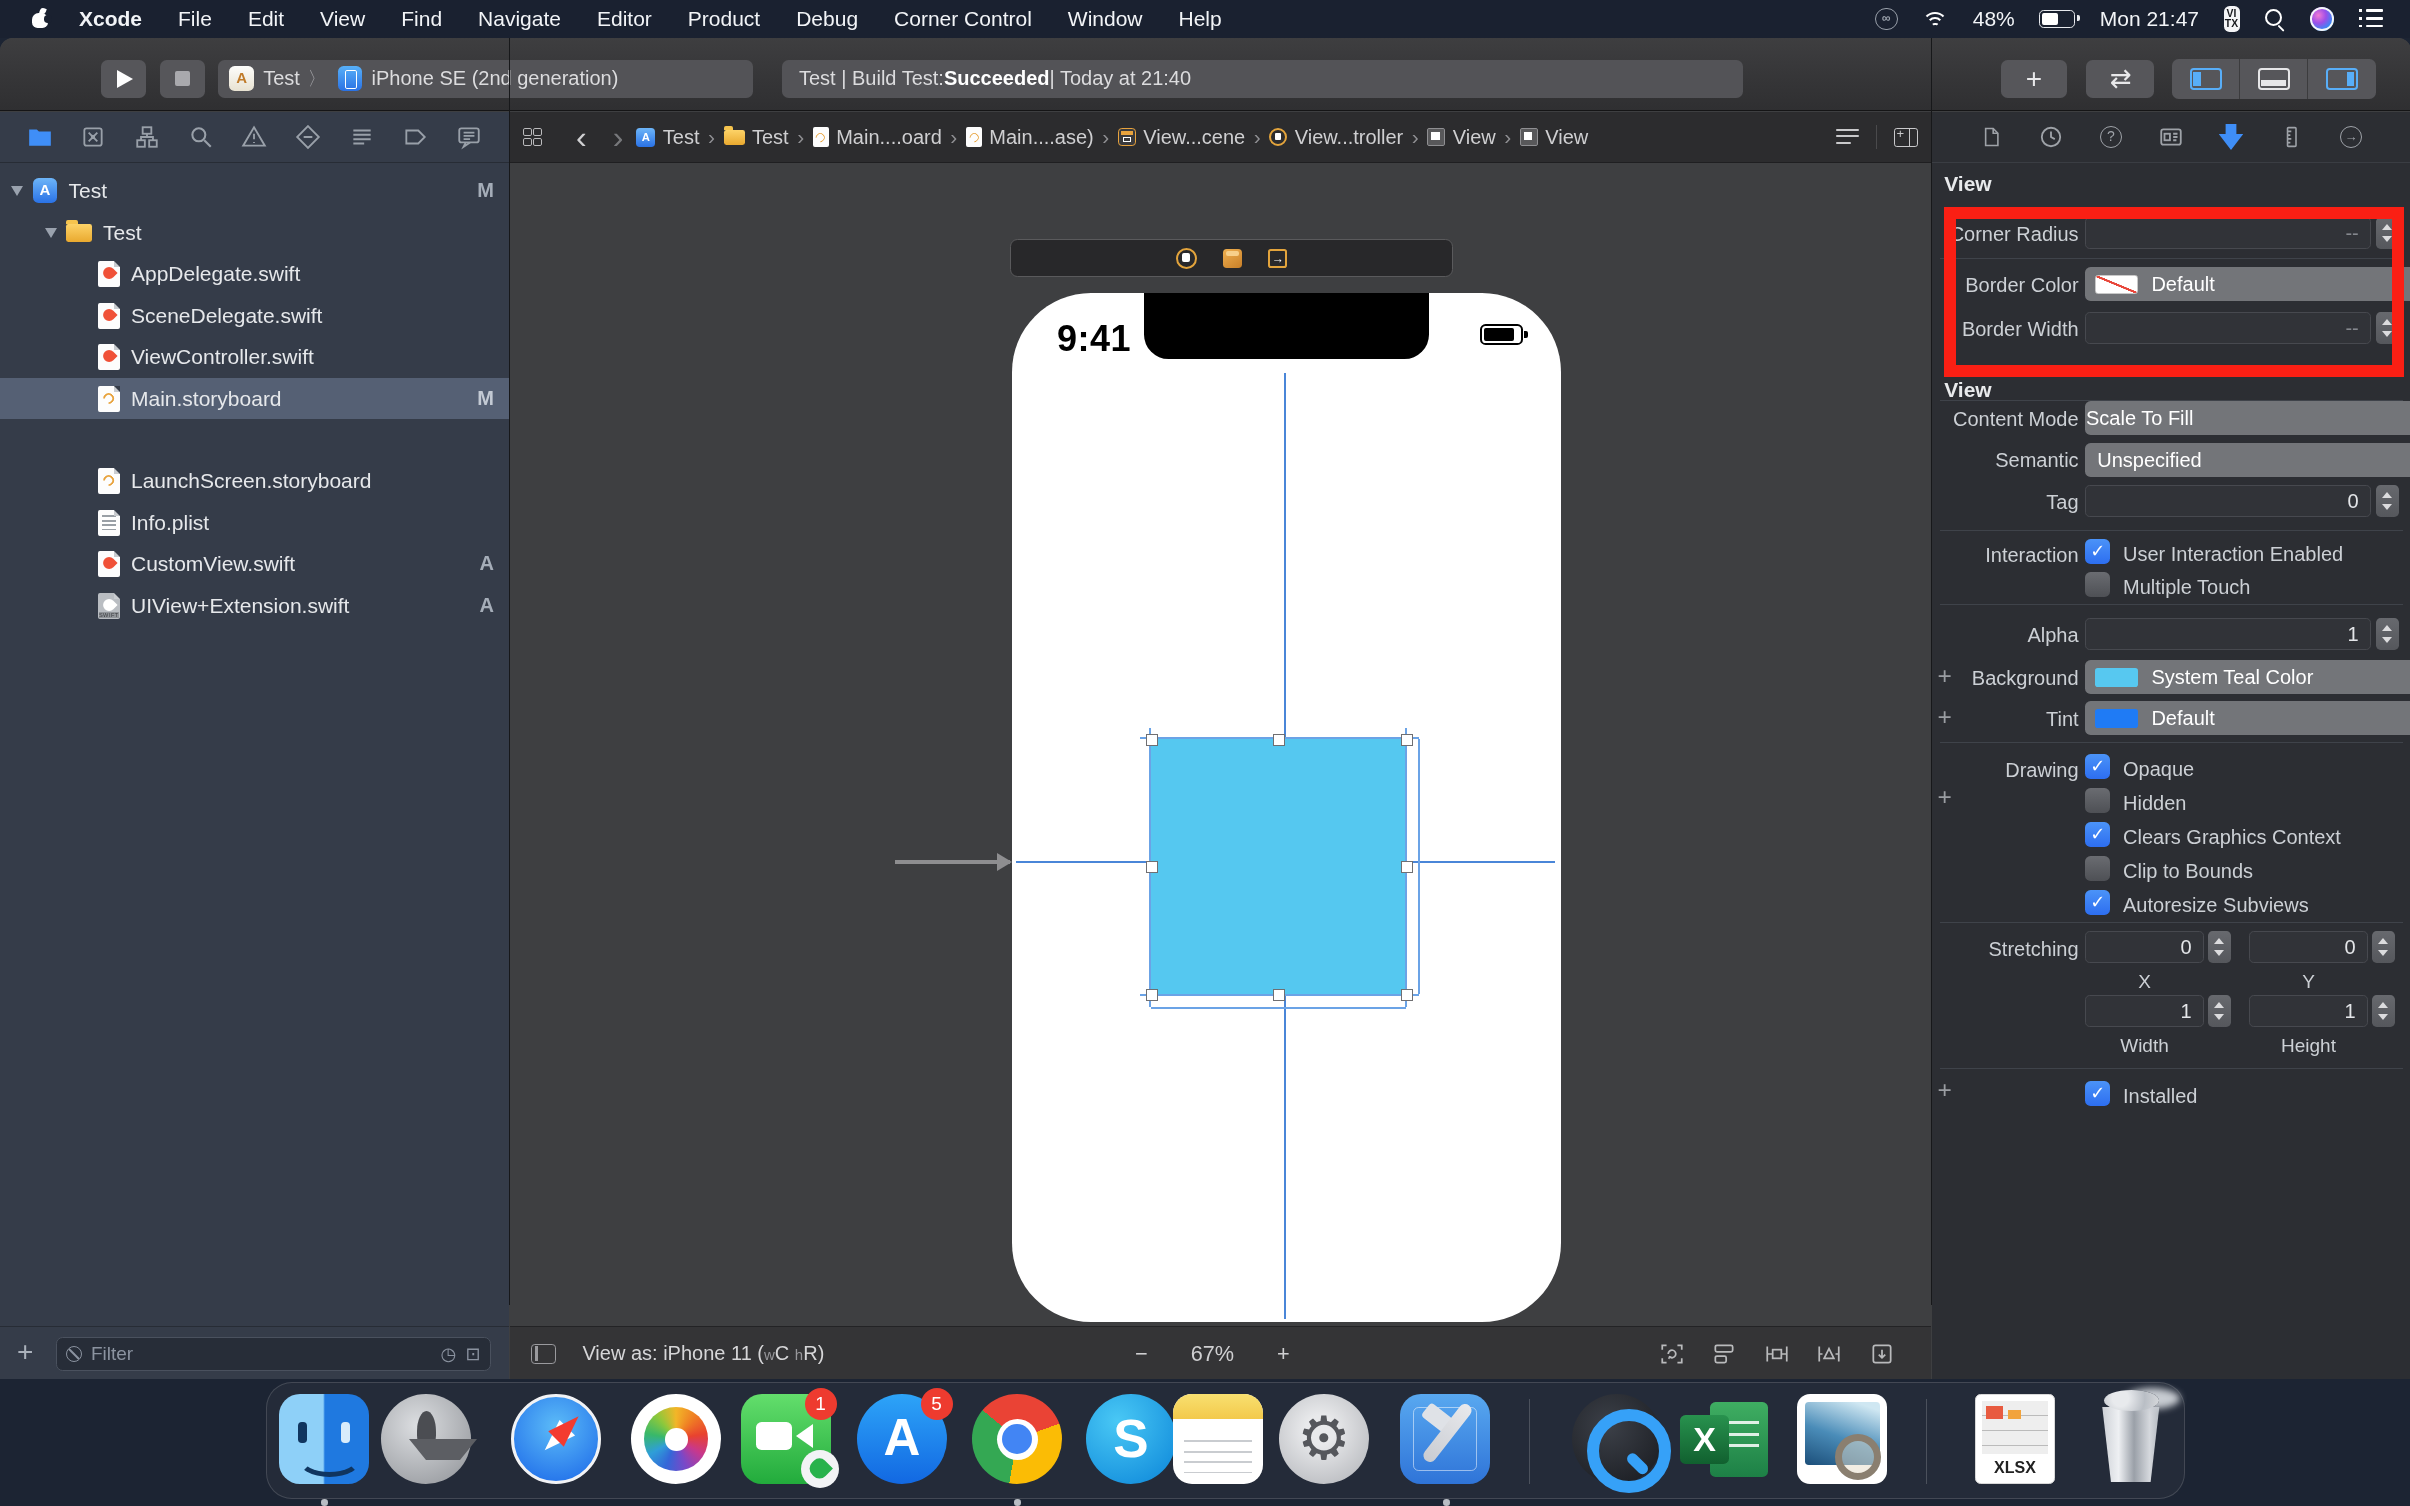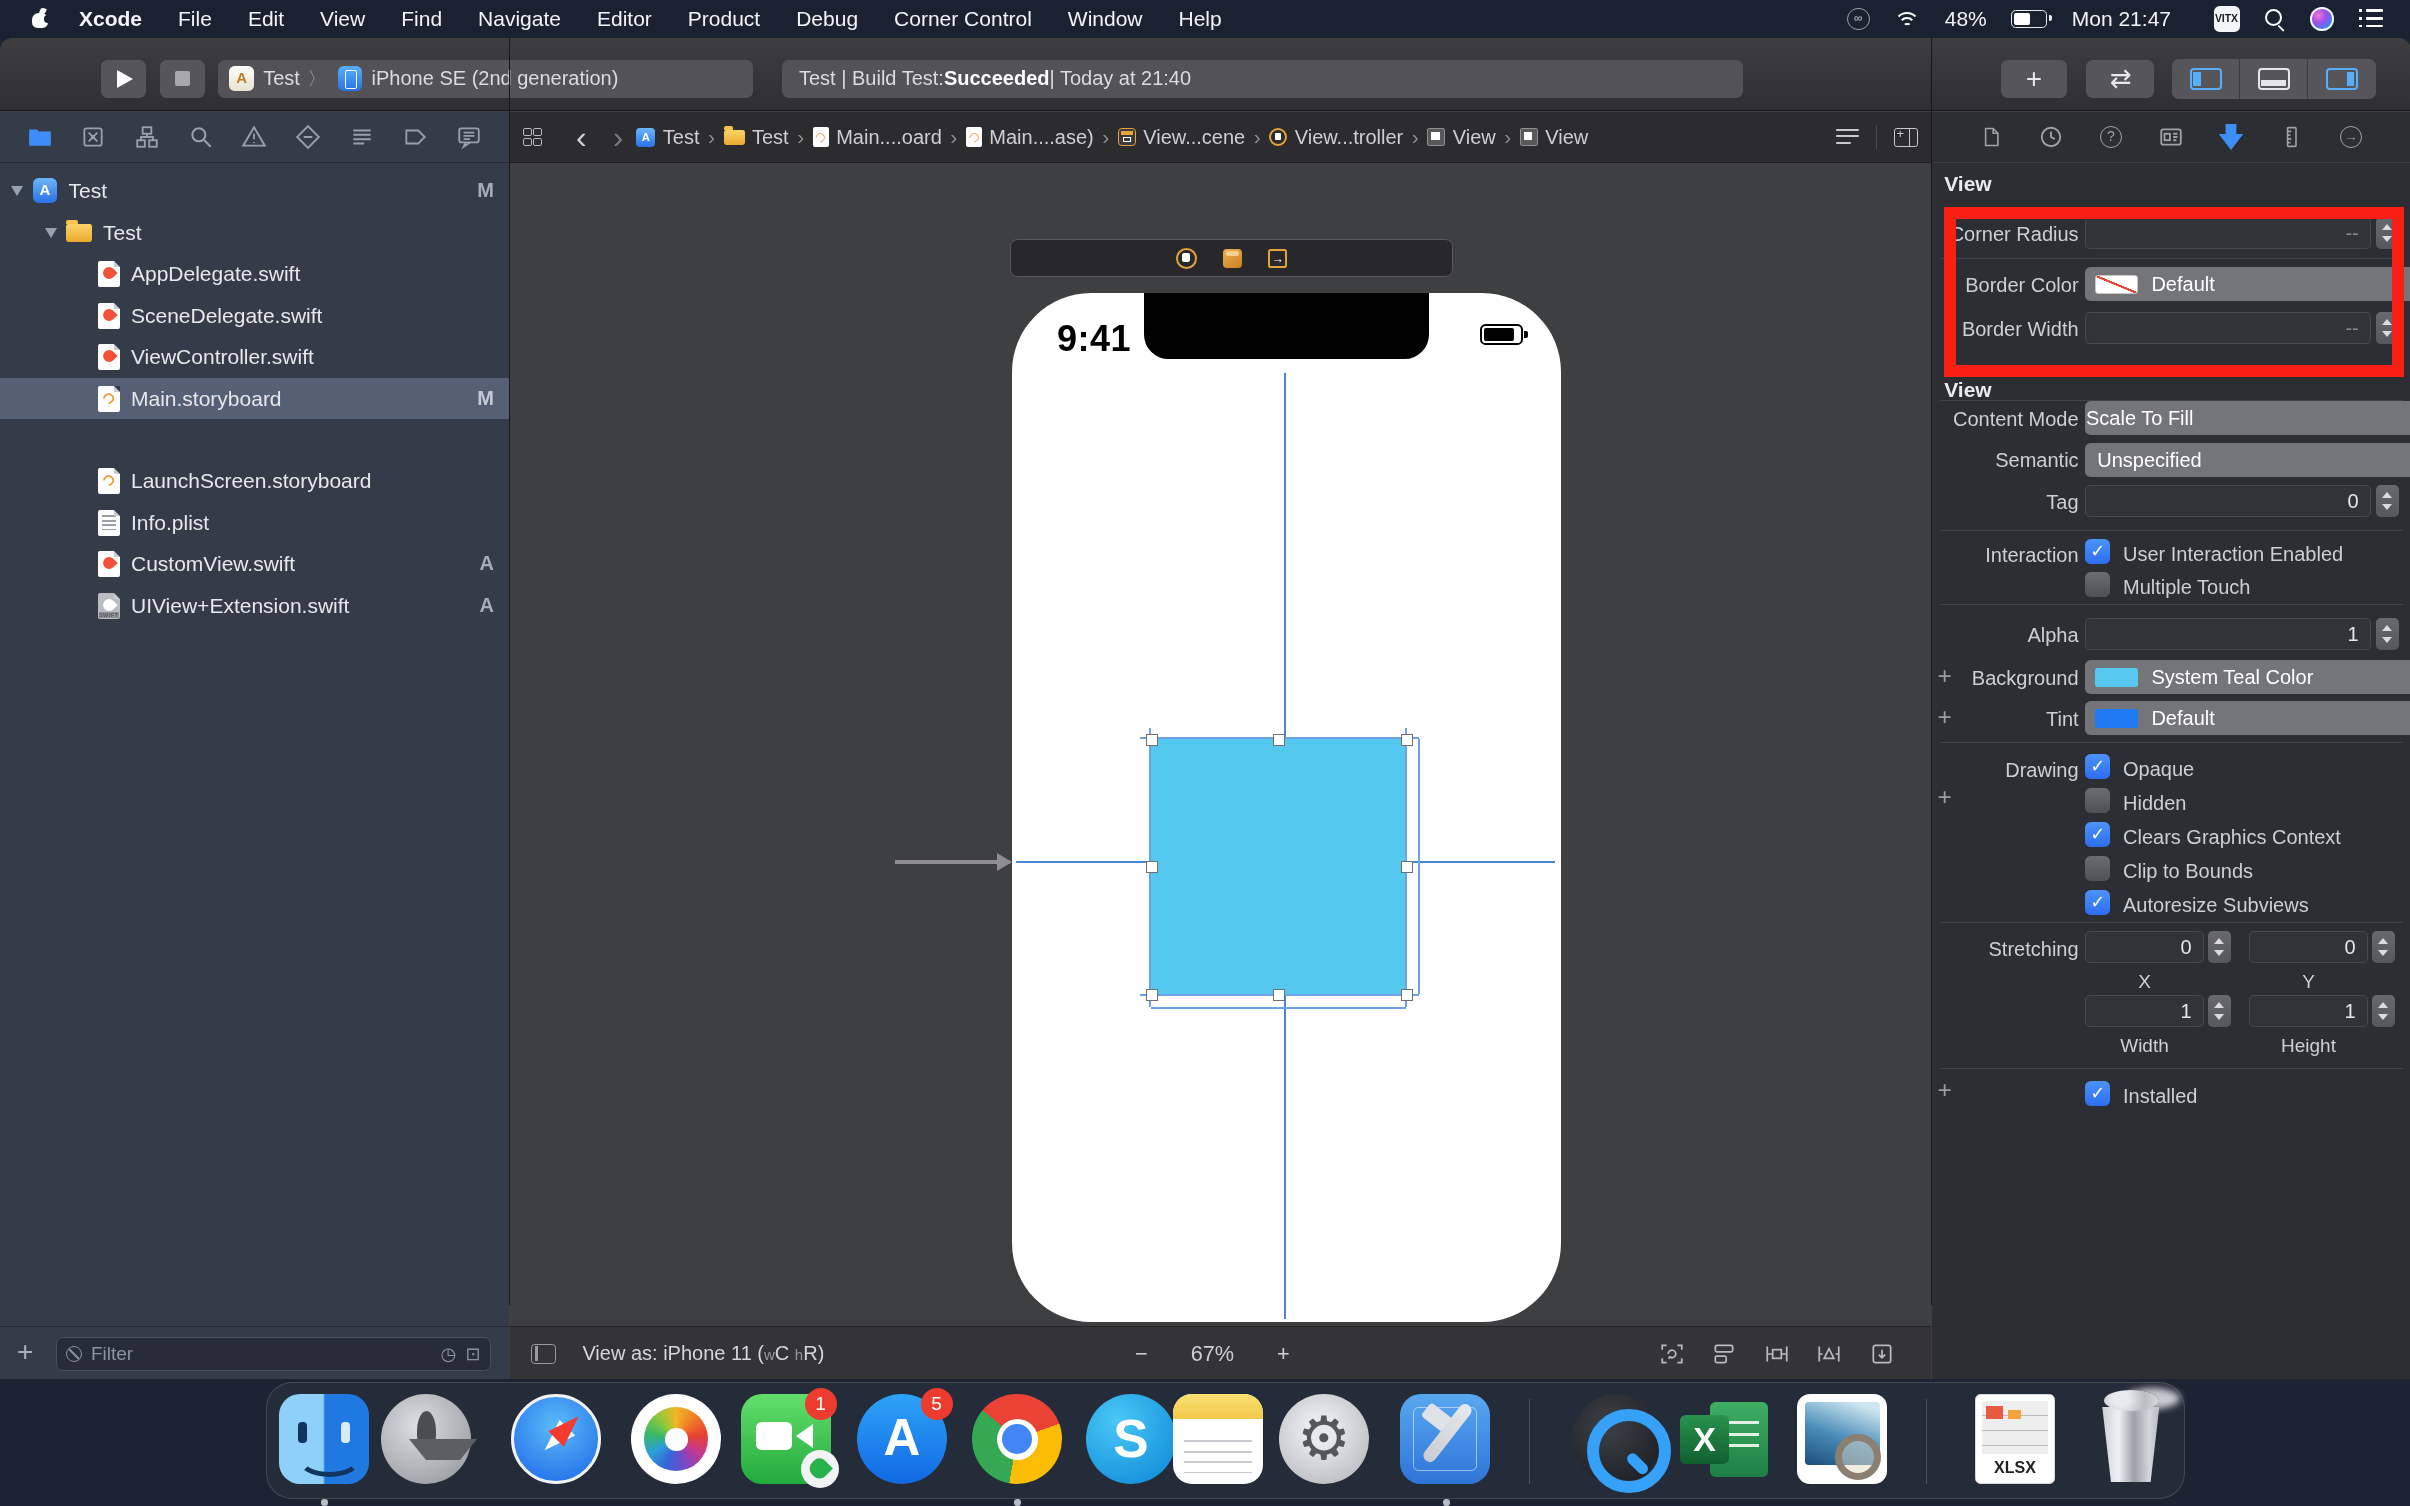--- a/index.html
+++ b/index.html
@@ -17,22 +17,22 @@
   .apple::after { content:""; position:absolute; right:-3.8px; top:5.6px; width:7.5px; height:7.5px; background:#1a2130; border-radius:50%; }
   .apple i { position:absolute; left:7.5px; top:-1.9px; width:5.6px; height:5.6px; background:#fff; border-radius:60% 0 60% 0; transform:rotate(20deg); }
   #menu-right { margin-left:auto; display:flex; align-items:center; gap:24.5px; padding-right:28px; }
   .cc-icon { width:22.6px; height:22.6px; border:1.9px solid #99a0aa; border-radius:50%; color:#99a0aa; font-size:12.2px; line-height:19px; text-align:center; font-weight:bold; }
   .wifi { width:26px; height:21px; position:relative; }
   .wifi span { position:absolute; left:50%; bottom:0; transform:translateX(-50%); border:2.4px solid transparent; border-top-color:#fff; border-radius:50%; }
   .wifi .w1 { width:26px; height:26px; bottom:-8.5px; } .wifi .w2 { width:17px; height:17px; bottom:-4.7px; } .wifi .w3 { width:7.5px; height:7.5px; bottom:-0.9px; }
   .mb-batt { width:36px; height:18px; border:1.9px solid #e8eaee; border-radius:4.7px; position:relative; }
   .mb-batt i { position:absolute; left:1.9px; top:1.9px; bottom:1.9px; width:46%; background:#fff; border-radius:1.9px; }
   .mb-batt::after { content:""; position:absolute; right:-5.6px; top:3.8px; width:2.8px; height:6.6px; background:#e8eaee; border-radius:0 1.9px 1.9px 0; }
-  .input-badge { width:26px; height:26px; background:#f4f5f7; border-radius:5.6px; color:#16181c; font-size:10.4px; font-weight:bold;
-    display:flex; align-items:center; justify-content:center; line-height:10.4px;margin-left:18px; }
+  .input-badge { width:16px; height:26px; background:#f4f5f7; border-radius:5.6px; color:#16181c; font-size:10.4px; font-weight:bold;
+    display:flex; flex-direction:column; align-items:center; justify-content:center; line-height:10.4px; }
   .search-glyph { width:21px; height:21px; position:relative; }
   .search-glyph::before { content:""; position:absolute; left:0.9px; top:0.9px; width:13px; height:13px; border:2.4px solid #fff; border-radius:50%; }
   .search-glyph::after { content:""; position:absolute; right:0.9px; bottom:0px; width:7.5px; height:2.4px; background:#fff; transform:rotate(45deg); border-radius:1.9px; }
   .siri { width:24.5px; height:24.5px; border-radius:50%; background:radial-gradient(circle at 35% 35%, #f27ad4 0%, #9d4fe8 35%, #2f8cf5 70%, #15d0c4 100%); box-shadow:0 0 0 1.9px #f5f6f8 inset; }
   .list-glyph { width:24.5px; height:21px; position:relative; }
   .list-glyph i { position:absolute; left:7.5px; height:2.8px; width:17px; background:#fff; border-radius:0.9px; }
   .list-glyph i::before { content:""; position:absolute; left:-7.5px; top:0; width:3.8px; height:2.8px; background:#fff; }
   .list-glyph .l1{top:0.9px}.list-glyph .l2{top:8.5px}.list-glyph .l3{top:16px}
 
   

